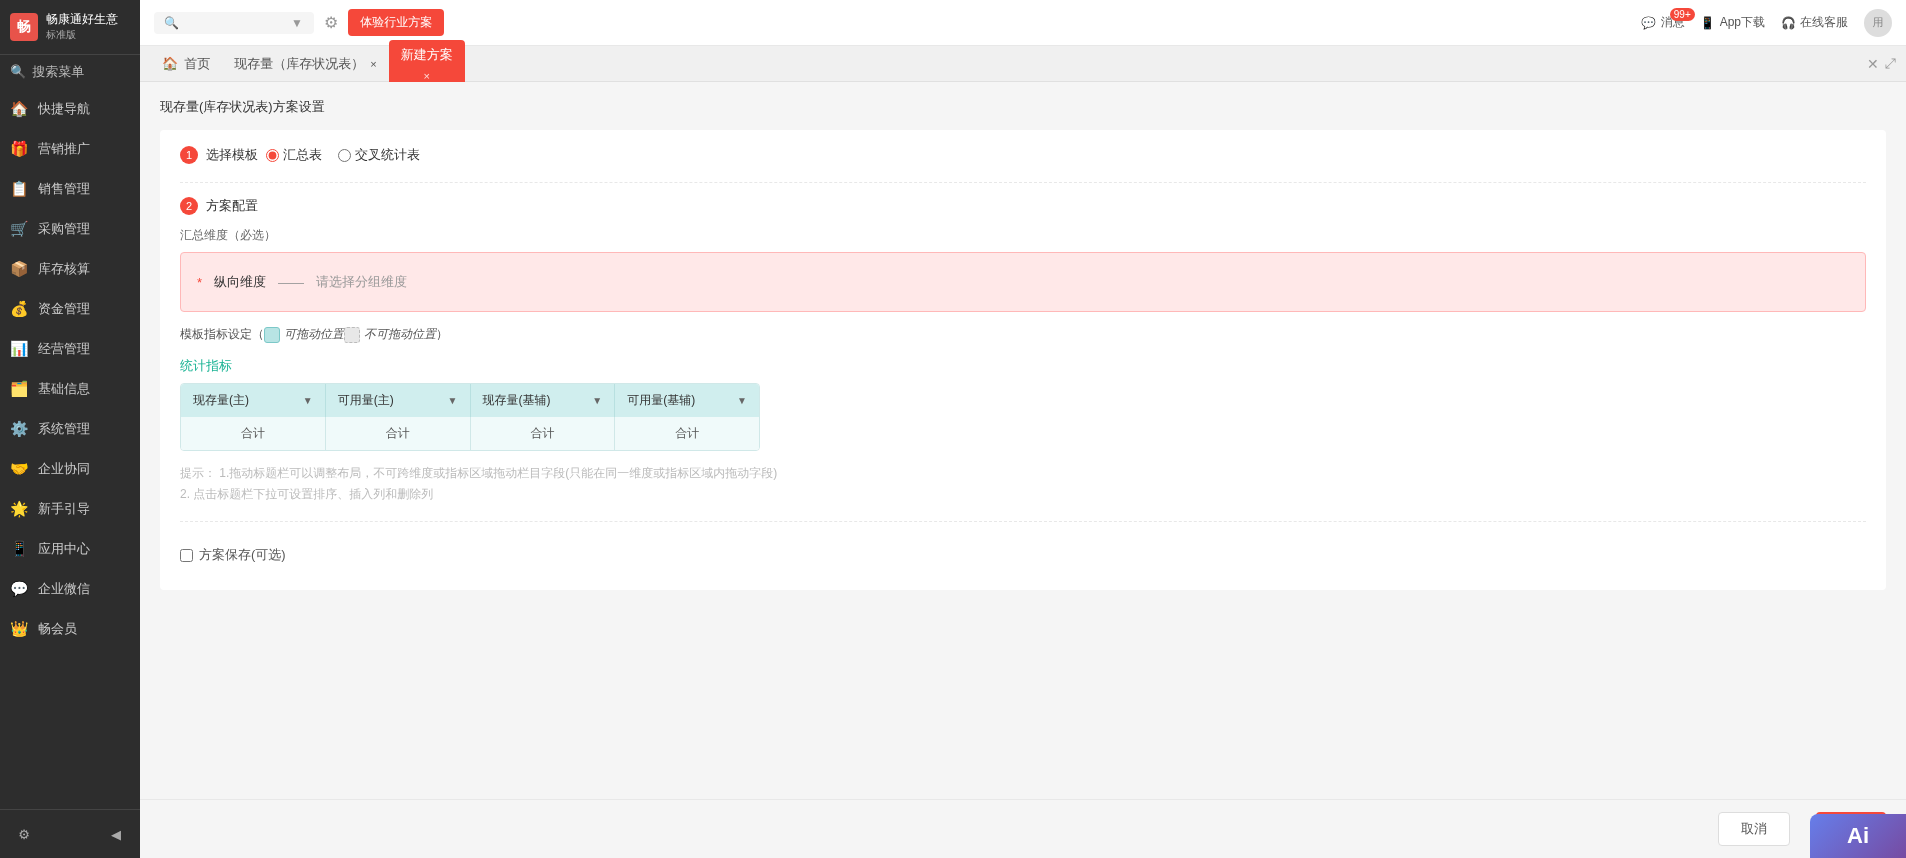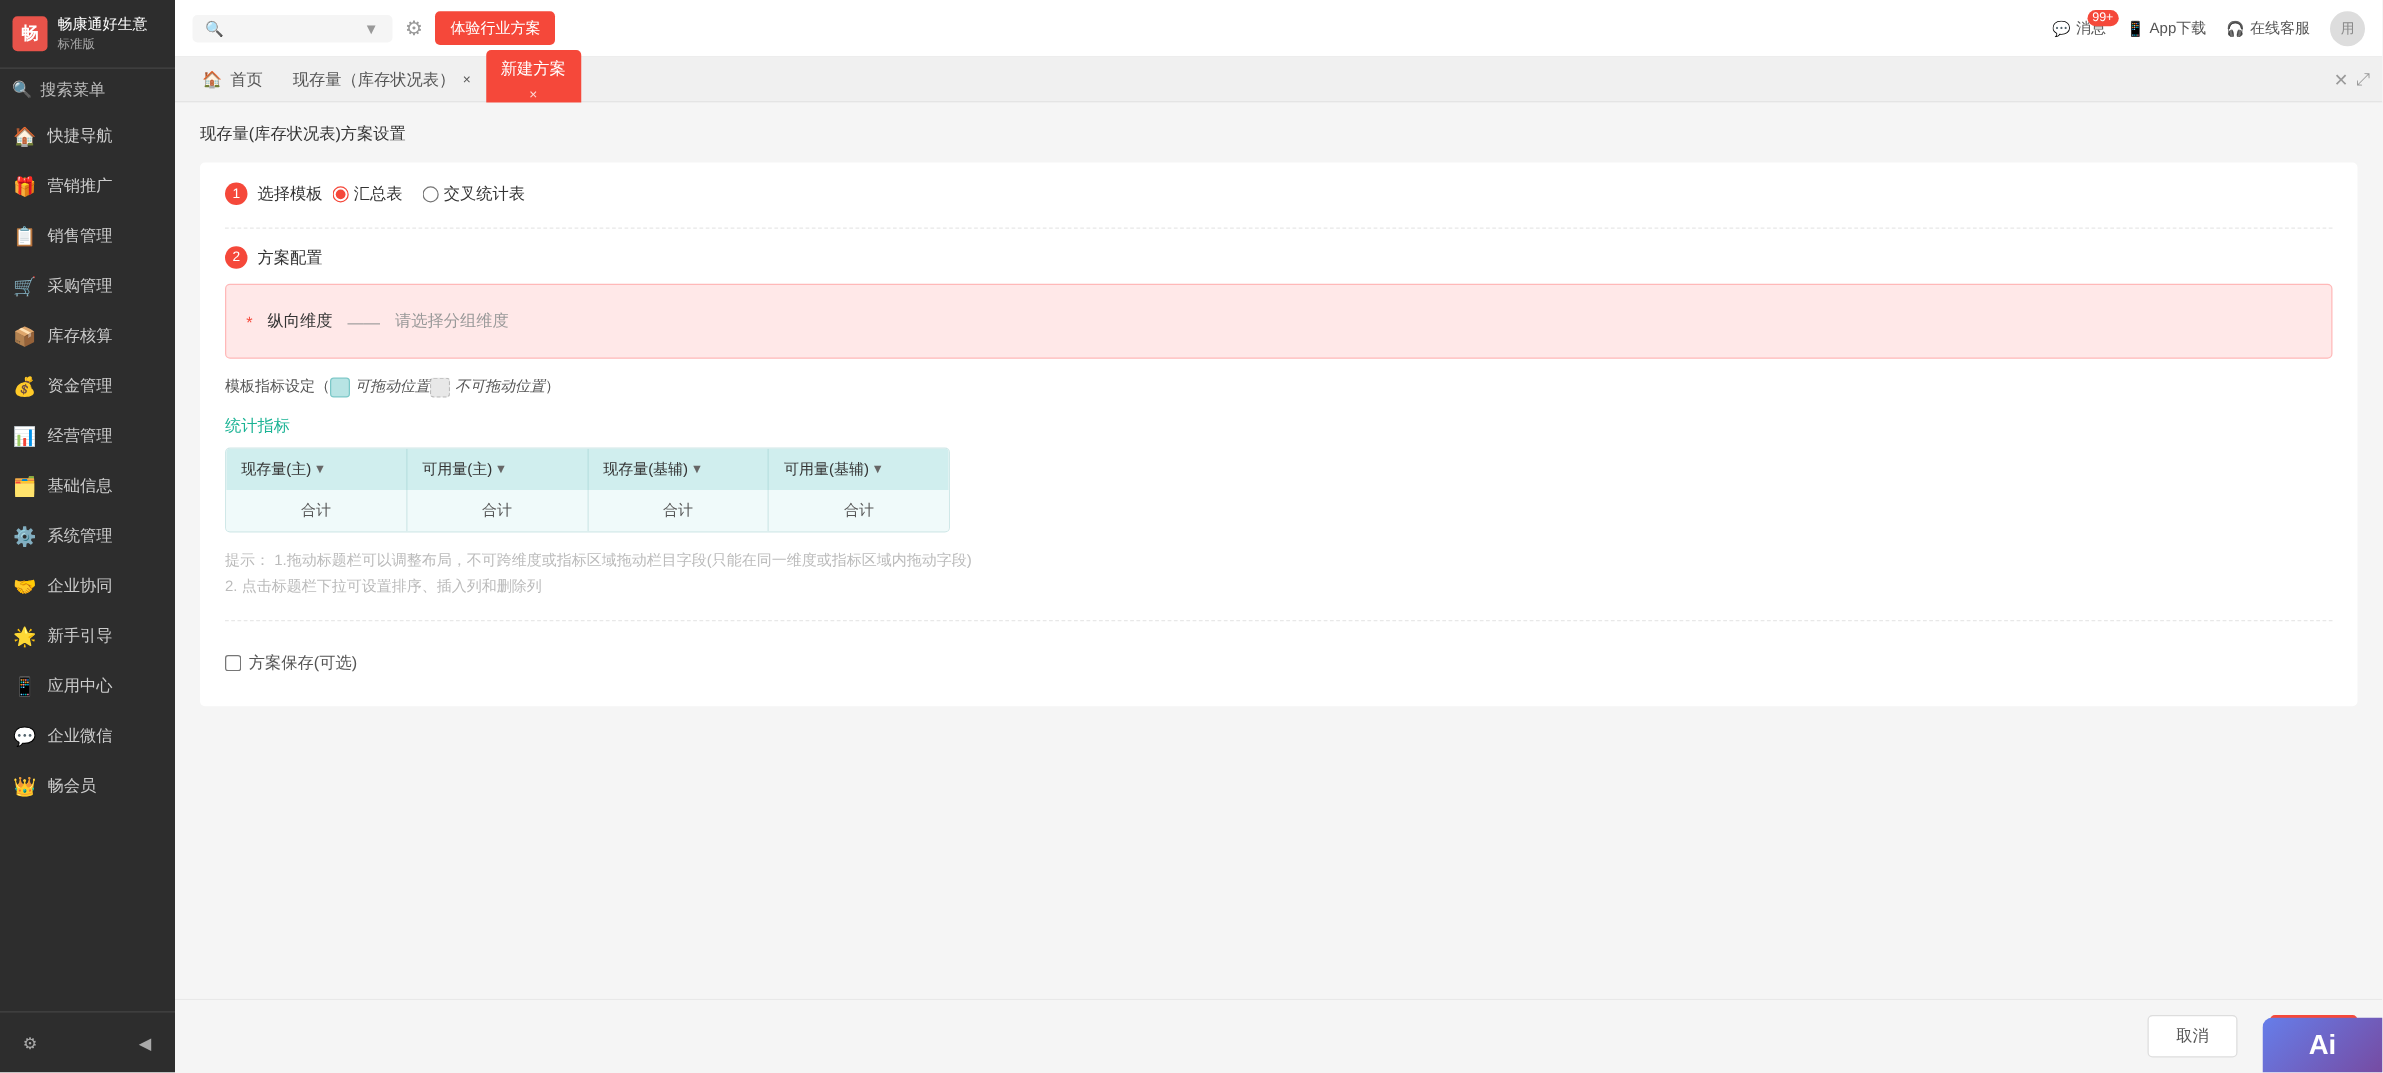--- a/index.html
+++ b/index.html
@@ -318,21 +318,21 @@
       display: flex;
       background: #d0eeee;
     }
     .stats-header-cell {
       flex: 1;
       padding: 8px 12px;
       font-size: 12px;
       color: #333;
       display: flex;
       align-items: center;
-      justify-content: flex-start;
+      justify-content: space-between;
       gap: 2px;
       border-right: 1px solid #b8e0e0;
     }
     .stats-header-cell:last-child { border-right: none; }
     .stats-body-row {
       display: flex;
       background: #f0fafa;
     }
     .stats-body-cell {
       flex: 1;
@@ -586,20 +586,21 @@
       </div>
 
       <hr class="divider-line">
 
       <div class="section">
         <div class="section-header">
           <div class="step-badge">2</div>
           <span class="section-title">方案配置</span>
         </div>
 
+        <div class="config-label">汇总维度（必选）</div>
 
         <div class="dimension-row">
           <div class="dimension-inner">
             <span class="dim-required">*</span>
             <span class="dim-label">纵向维度</span>
             <span class="dim-dash">——</span>
             <span class="dim-placeholder">请选择分组维度</span>
           </div>
         </div>
 

